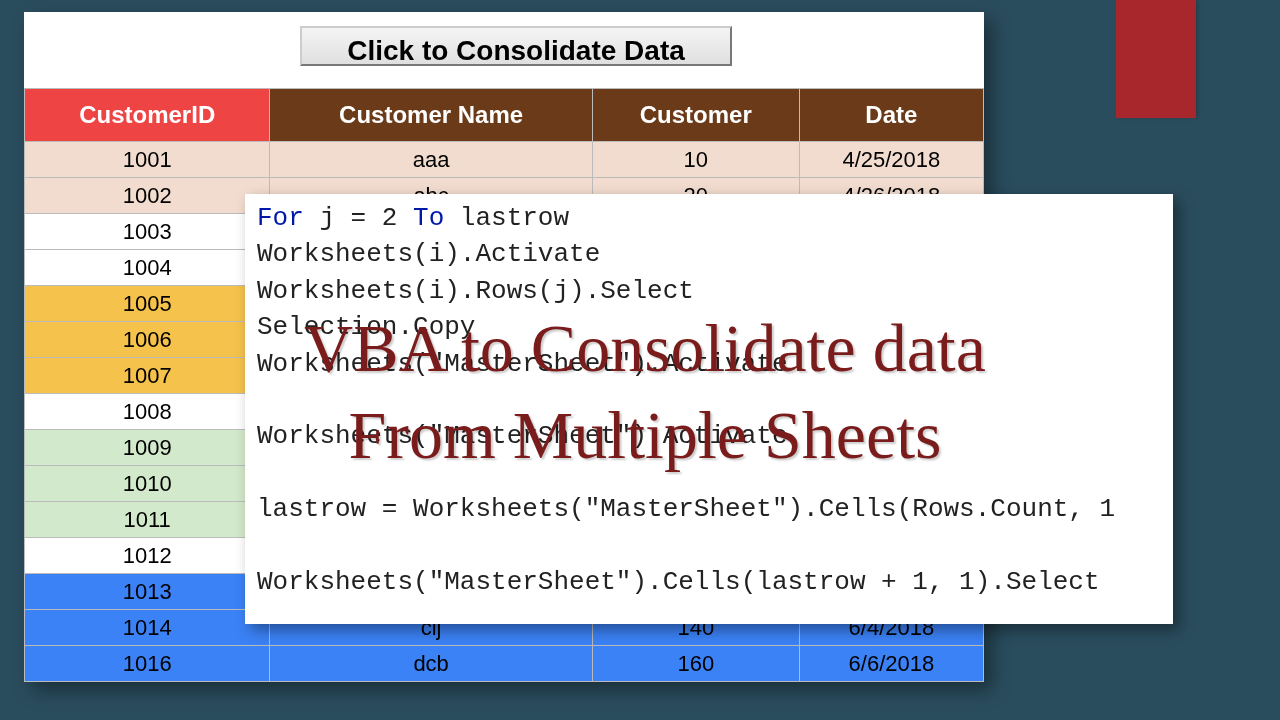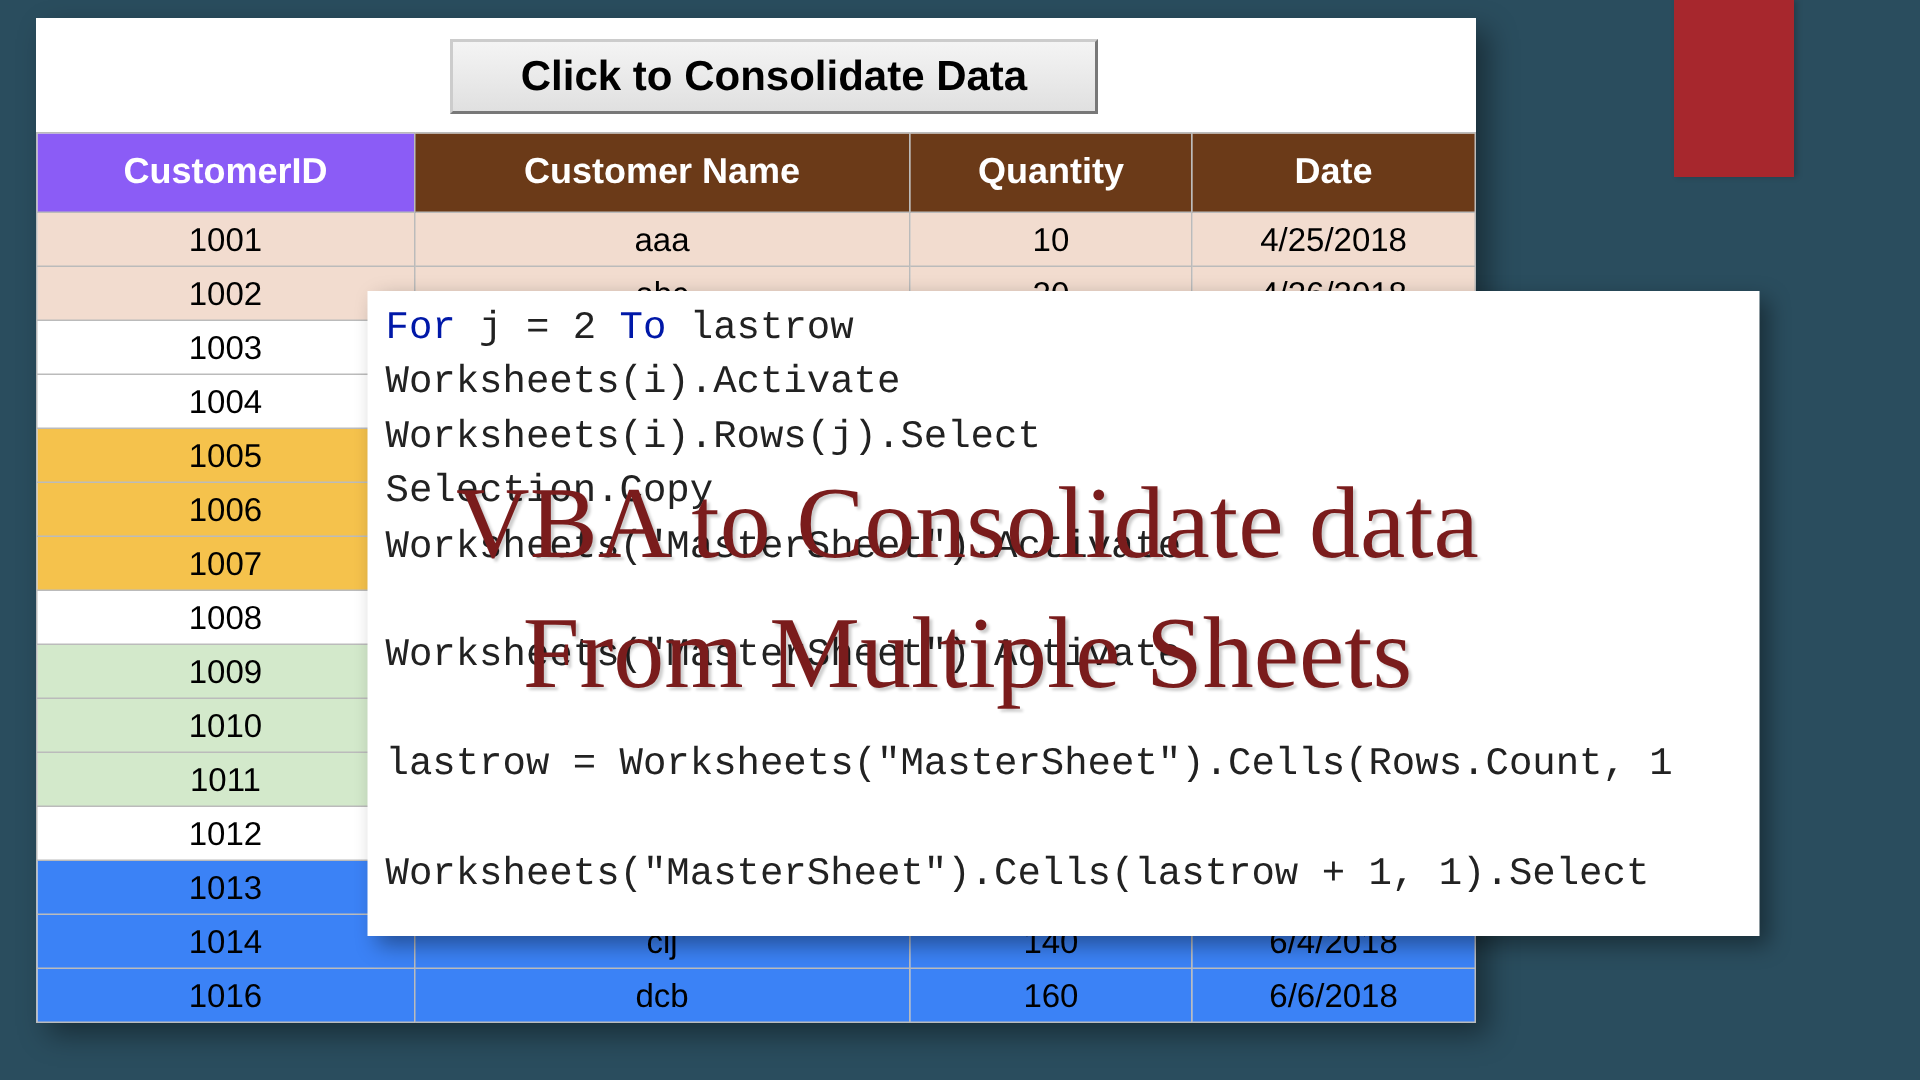--- a/index.html
+++ b/index.html
@@ -26,42 +26,42 @@
     left: 24px;
     width: 960px;
     background: #fff;
     box-shadow: 8px 8px 18px rgba(0,0,0,0.4);
   }
   .consolidate-btn {
     position: absolute;
     top: 14px;
     left: 276px;
     width: 432px;
-    height: 50px;
+    height: 40px;
     background: linear-gradient(#f4f4f4,#e0e0e0);
     border: 2px outset #ccc;
     font: bold 28px/46px Arial, sans-serif;
     text-align: center;
     cursor: pointer;
   }
   table.spreadsheet {
     border-collapse: collapse;
     width: 100%;
     margin-top: 76px;
   }
   table.spreadsheet th {
     background: #6b3a18;
     color: #fff;
     font: bold 24px Arial, sans-serif;
     padding: 12px 8px;
     border: 1px solid #bbb;
     text-align: center;
   }
   table.spreadsheet th.first {
-    background: #8b5cf6;
+    background: #ef4444;
   }
   table.spreadsheet td {
     border: 1px solid #bbb;
     text-align: center;
     font: 22px Arial, sans-serif;
     padding: 4px 8px;
     height: 36px;
   }
   tr.peach td  { background: #f2dccf; }
   tr.plain td  { background: #fff; }
@@ -102,21 +102,21 @@
 <div class="red-block"></div>
 
 <div class="main-panel">
   <button class="consolidate-btn">Click to Consolidate Data</button>
 
   <table class="spreadsheet">
     <thead>
       <tr>
         <th class="first">CustomerID</th>
         <th>Customer Name</th>
-        <th>Quantity</th>
+        <th>Customer</th>
         <th>Date</th>
       </tr>
     </thead>
     <tbody id="tbody">
         <tr class="peach">
           <td>1001</td>
           <td>aaa</td>
           <td>10</td>
           <td>4/25/2018</td>
         </tr>

